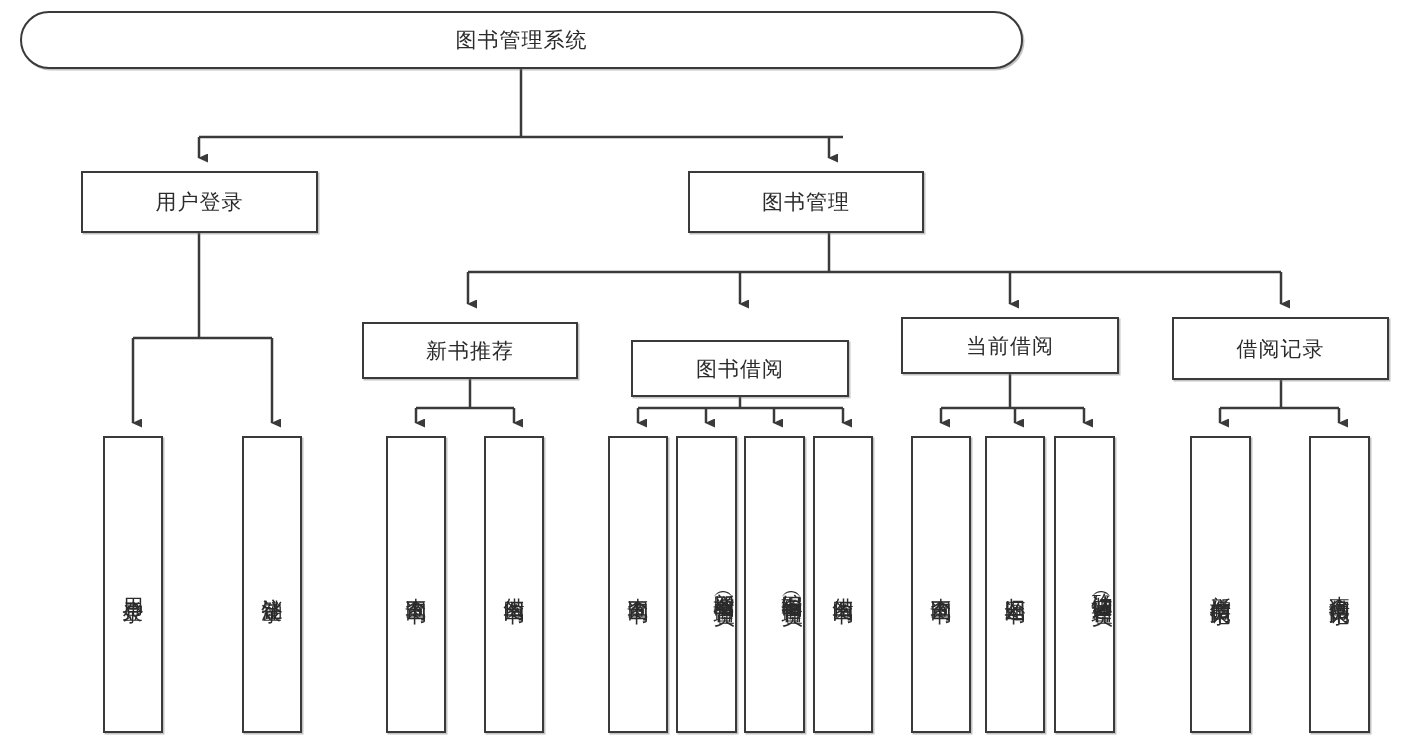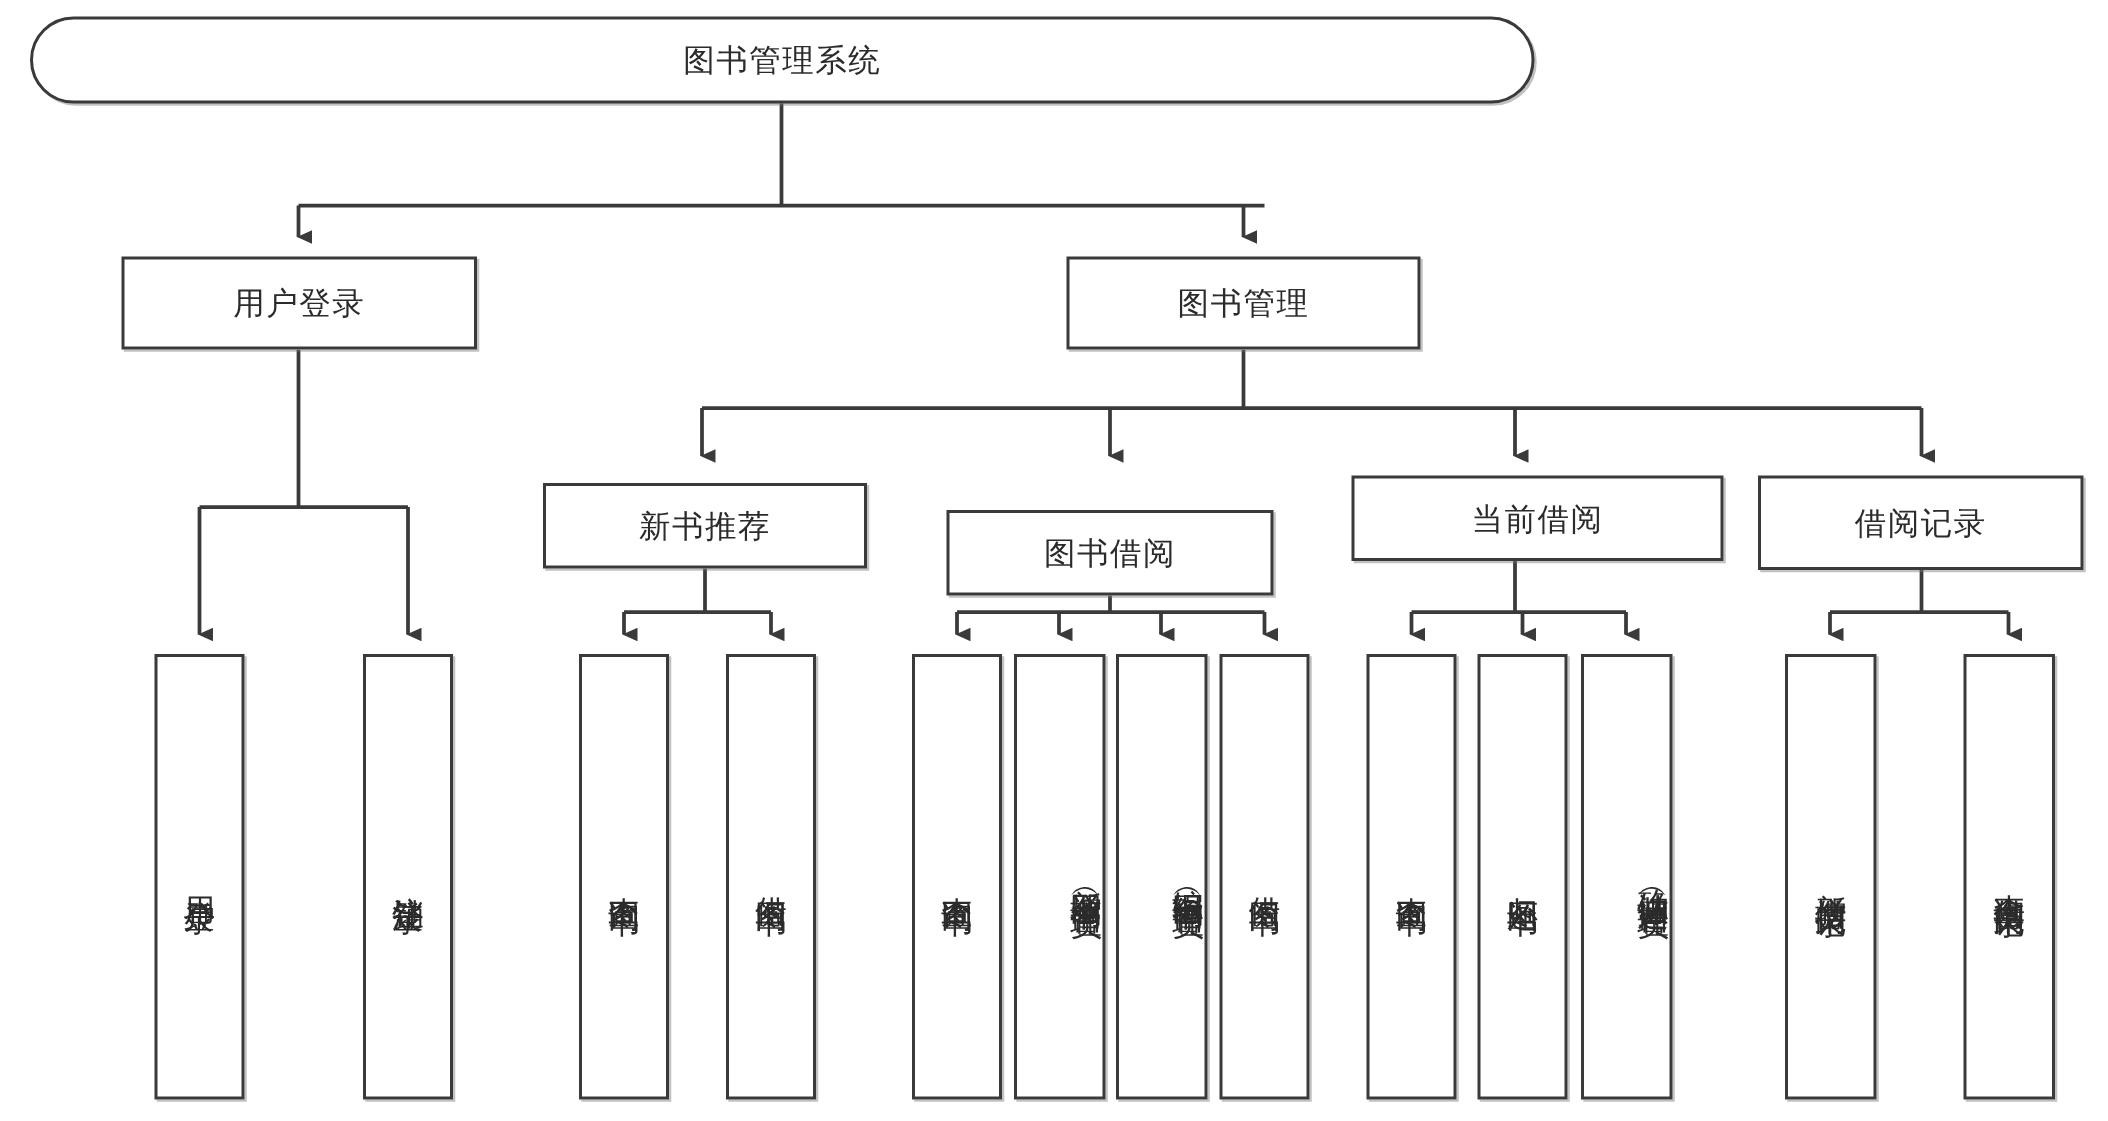--- a/index.html
+++ b/index.html
@@ -124,24 +124,24 @@
       <path d="M 1281,374 L 1281,408"></path>
       <path d="M 1220,408 L 1339,408"></path>
       <path d="M 1220,408 L 1220,423" marker-end="url(#arrowhead)"></path>
       <path d="M 1339,408 L 1339,423" marker-end="url(#arrowhead)"></path>
     </g>
   </svg>
 
   <div id="nodes-layer">
       <div class="node horiz" style="left: 20px; top: 11px; width: 1003px; height: 58px; border-radius: 29px;">图书管理系统</div>
       <div class="node horiz" style="left: 81px; top: 171px; width: 237px; height: 62px;">用户登录</div>
-      <div class="node horiz" style="left: 711px; top: 171px; width: 236px; height: 62px;">图书管理</div>
+      <div class="node horiz" style="left: 688px; top: 171px; width: 236px; height: 62px;">图书管理</div>
       <div class="node horiz" style="left: 362px; top: 322px; width: 216px; height: 57px;">新书推荐</div>
       <div class="node horiz" style="left: 631px; top: 317px; width: 218px; height: 57px; margin-top: 23px;">图书借阅</div>
-      <div class="node horiz" style="left: 901px; top: 317px; width: 248px; height: 57px;">当前借阅</div>
+      <div class="node horiz" style="left: 901px; top: 317px; width: 218px; height: 57px;">当前借阅</div>
       <div class="node horiz" style="left: 1172px; top: 317px; width: 217px; height: 63px;">借阅记录</div>
       <div class="node vert center-v" style="left: 103px; top: 436px; width: 60px; height: 297px;">
         <span class="vtext">用户登录</span>
       </div>
       <div class="node vert center-v" style="left: 242px; top: 436px; width: 60px; height: 297px;">
         <span class="vtext">注销登录</span>
       </div>
       <div class="node vert center-v" style="left: 386px; top: 436px; width: 60px; height: 297px;">
         <span class="vtext">查询图书</span>
       </div>

